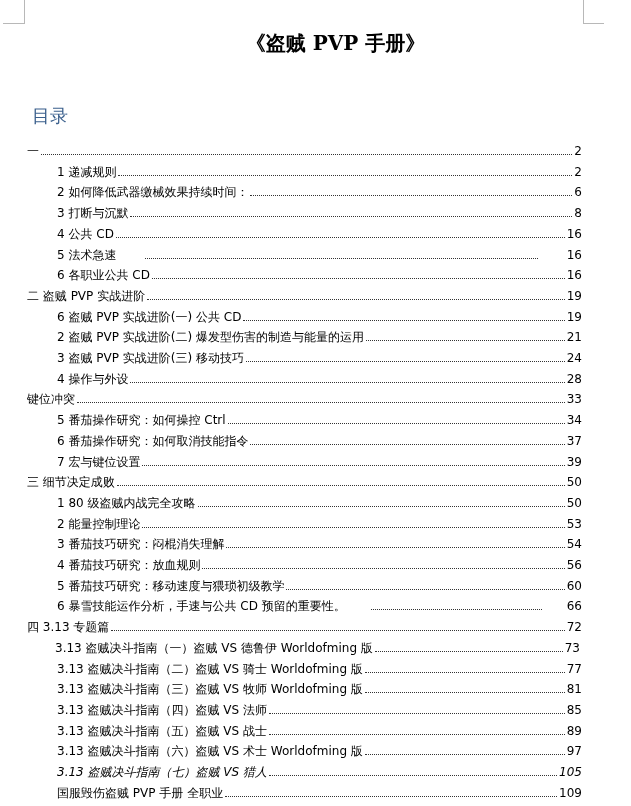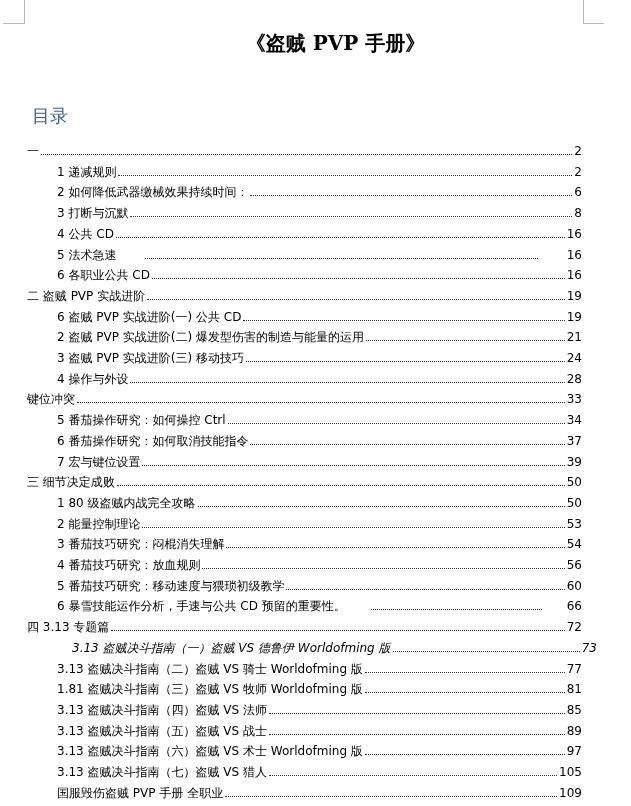--- a/index.html
+++ b/index.html
@@ -143,51 +143,51 @@
     <div class="row" style="top: 455.4px; left: 57px; width: 525px; gap: 23px;">
       <span class="text">6 暴雪技能运作分析，手速与公共 CD 预留的重要性。</span>
       <span class="dots"></span>
       <span class="page">66</span>
     </div>
     <div class="row" style="top: 476.1px; left: 27px; width: 555px; align-items: flex-end;">
       <span class="text">四 3.13 专题篇</span>
       <span class="dots"></span>
       <span class="page">72</span>
     </div>
-    <div class="row" style="top: 496.8px; left: 72px; width: 525px; font-style: italic;">
+    <div class="row" style="top: 496.8px; left: 55px; width: 525px;">
       <span class="text">3.13 盗贼决斗指南（一）盗贼 VS 德鲁伊  Worldofming 版</span>
       <span class="dots"></span>
       <span class="page">73</span>
     </div>
     <div class="row" style="top: 517.5px; left: 57px; width: 525px;">
       <span class="text">3.13 盗贼决斗指南（二）盗贼 VS 骑士  Worldofming 版</span>
       <span class="dots"></span>
       <span class="page">77</span>
     </div>
     <div class="row" style="top: 538.2px; left: 57px; width: 525px;">
-      <span class="text">1.81 盗贼决斗指南（三）盗贼 VS 牧师  Worldofming 版</span>
+      <span class="text">3.13 盗贼决斗指南（三）盗贼 VS 牧师  Worldofming 版</span>
       <span class="dots"></span>
       <span class="page">81</span>
     </div>
     <div class="row" style="top: 558.9px; left: 57px; width: 525px;">
       <span class="text">3.13 盗贼决斗指南（四）盗贼 VS 法师</span>
       <span class="dots"></span>
       <span class="page">85</span>
     </div>
     <div class="row" style="top: 579.6px; left: 57px; width: 525px;">
       <span class="text">3.13 盗贼决斗指南（五）盗贼 VS 战士</span>
       <span class="dots"></span>
       <span class="page">89</span>
     </div>
     <div class="row" style="top: 600.3px; left: 57px; width: 525px;">
       <span class="text">3.13 盗贼决斗指南（六）盗贼 VS 术士  Worldofming 版</span>
       <span class="dots"></span>
       <span class="page">97</span>
     </div>
-    <div class="row" style="top: 621px; left: 57px; width: 525px;">
+    <div class="row" style="top: 621px; left: 57px; width: 525px; font-style: italic;">
       <span class="text">3.13 盗贼决斗指南（七）盗贼 VS 猎人</span>
       <span class="dots"></span>
       <span class="page">105</span>
     </div>
     <div class="row" style="top: 641.7px; left: 57px; width: 525px;">
       <span class="text">国服毁伤盗贼 PVP 手册  全职业</span>
       <span class="dots"></span>
       <span class="page">109</span>
     </div>
   </div>

